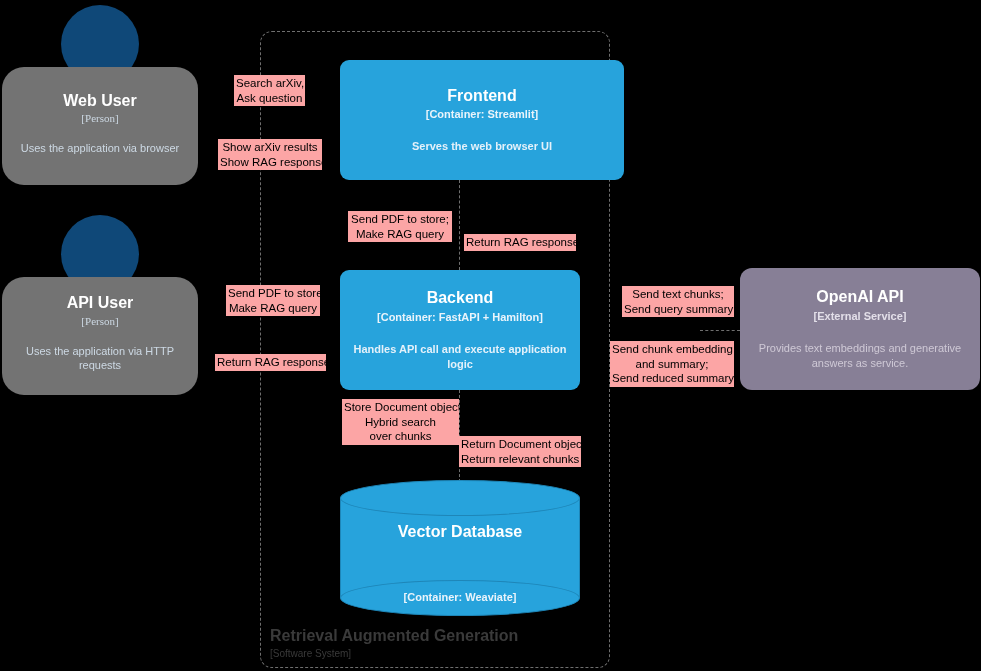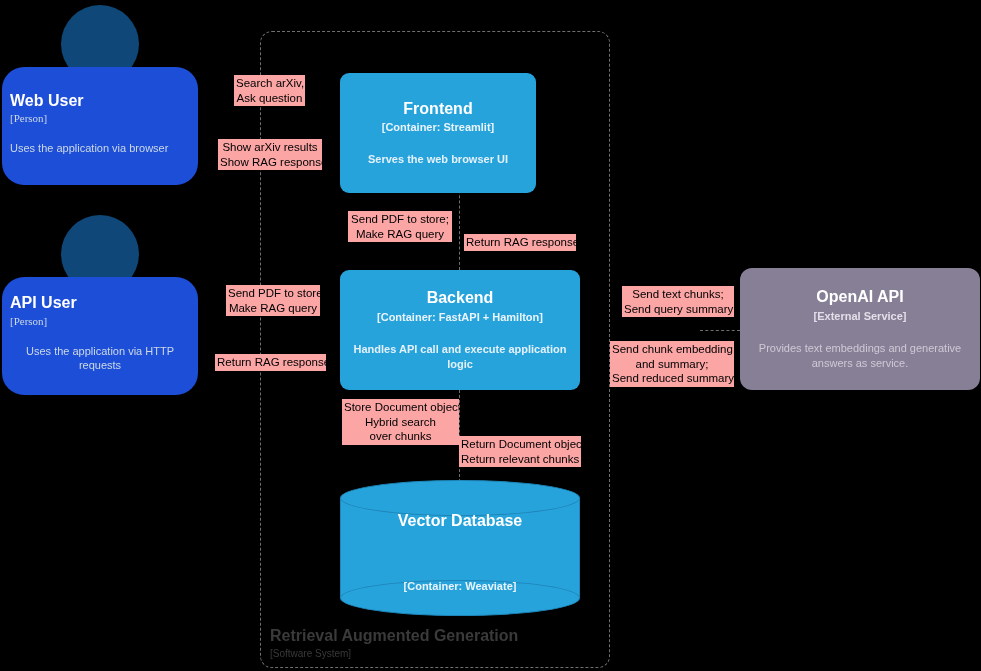--- a/index.html
+++ b/index.html
@@ -55,25 +55,25 @@
     border-radius: 50%;
     background: #0F4878;
   }
   .person .body {
     position: absolute;
     left: 0;
     top: 62px;
     width: 100%;
     height: 118px;
     border-radius: 22px;
-    background: #1d4ed8;
+    background: #737373;
     box-sizing: border-box;
     display: flex;
     flex-direction: column;
-    align-items: flex-start;
+    align-items: center;
     justify-content: center;
     padding: 4px 8px 10px;
   }
   .person .p-name {
     color: #ffffff;
     font-size: 16px;
     font-weight: bold;
     line-height: 1.2;
   }
   .person .p-type {
@@ -162,21 +162,21 @@
     width: 100%;
     height: 36px;
     background: #27A3DC;
     border: 1px solid #1e86b8;
     border-radius: 50%;
     box-sizing: border-box;
   }
   .db-text {
     position: absolute;
     left: 0;
-    top: 24px;
+    top: 35px;
     width: 100%;
     height: 96px;
     display: flex;
     flex-direction: column;
     align-items: center;
     justify-content: center;
     text-align: center;
     padding: 0 8px;
     box-sizing: border-box;
     gap: 47px;
@@ -230,21 +230,21 @@
 
   <div class="person" style="left:2px; top:215px; width:196px; height:180px;">
     <div class="head"></div>
     <div class="body">
       <div class="p-name">API User</div>
       <div class="p-type">[Person]</div>
       <div class="p-desc">Uses the application via HTTP requests</div>
     </div>
   </div>
 
-  <div class="container-box blue" style="left:340px; top:60px; width:196px; height:120px;margin-top:13px;">
+  <div class="container-box blue" style="left:340px; top:60px; width:284px; height:120px;">
     <div class="c-name">Frontend</div>
     <div class="c-type">[Container: Streamlit]</div>
     <div class="c-desc">Serves the web browser UI</div>
   </div>
 
   <div class="container-box blue" style="left:340px; top:270px; width:240px; height:120px;">
     <div class="c-name">Backend</div>
     <div class="c-type">[Container: FastAPI + Hamilton]</div>
     <div class="c-desc">Handles API call and execute application logic</div>
   </div>

